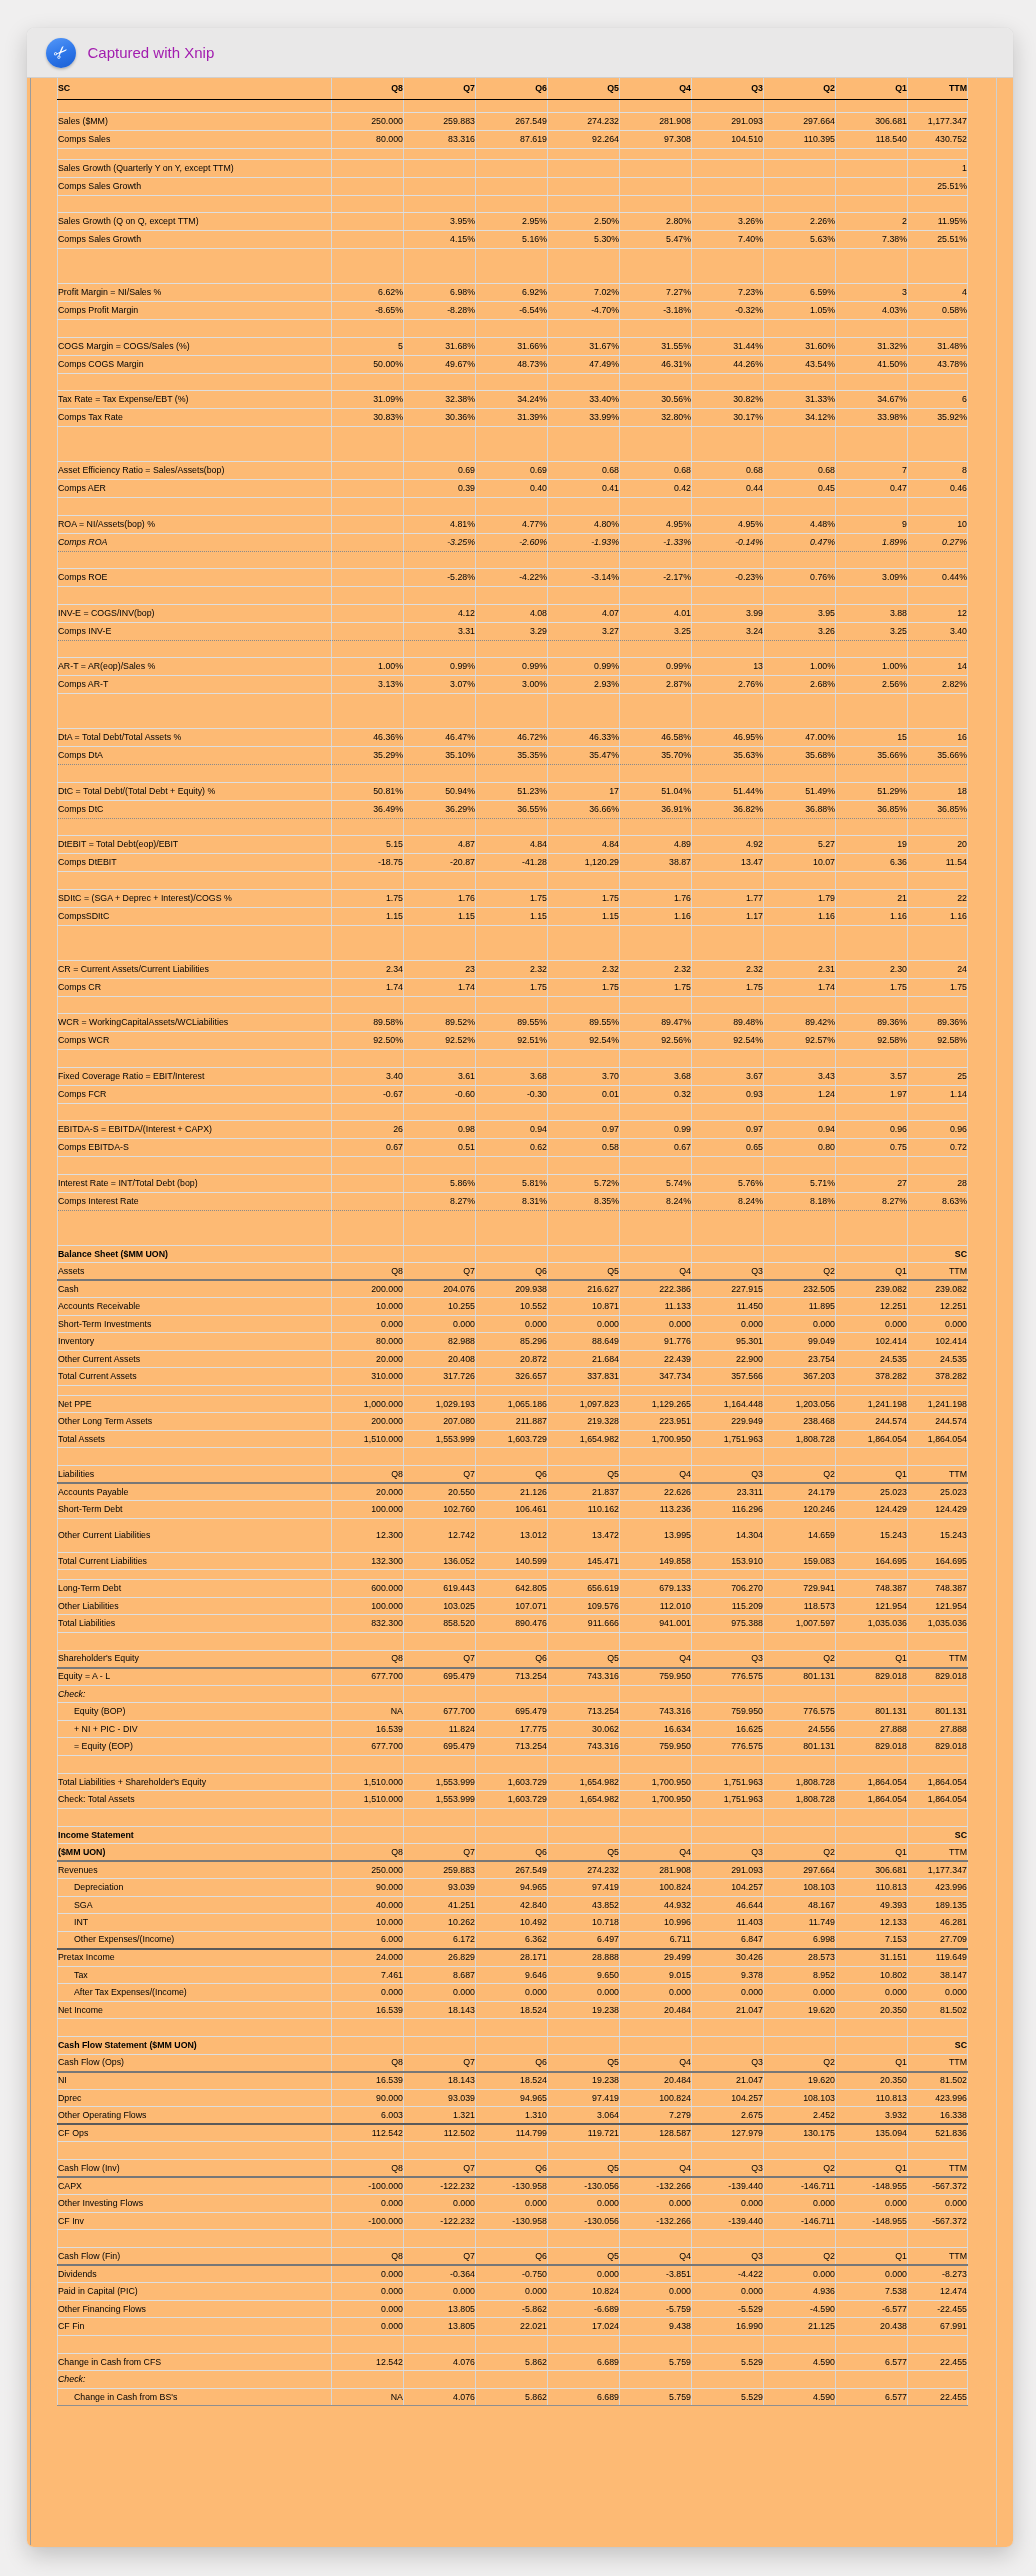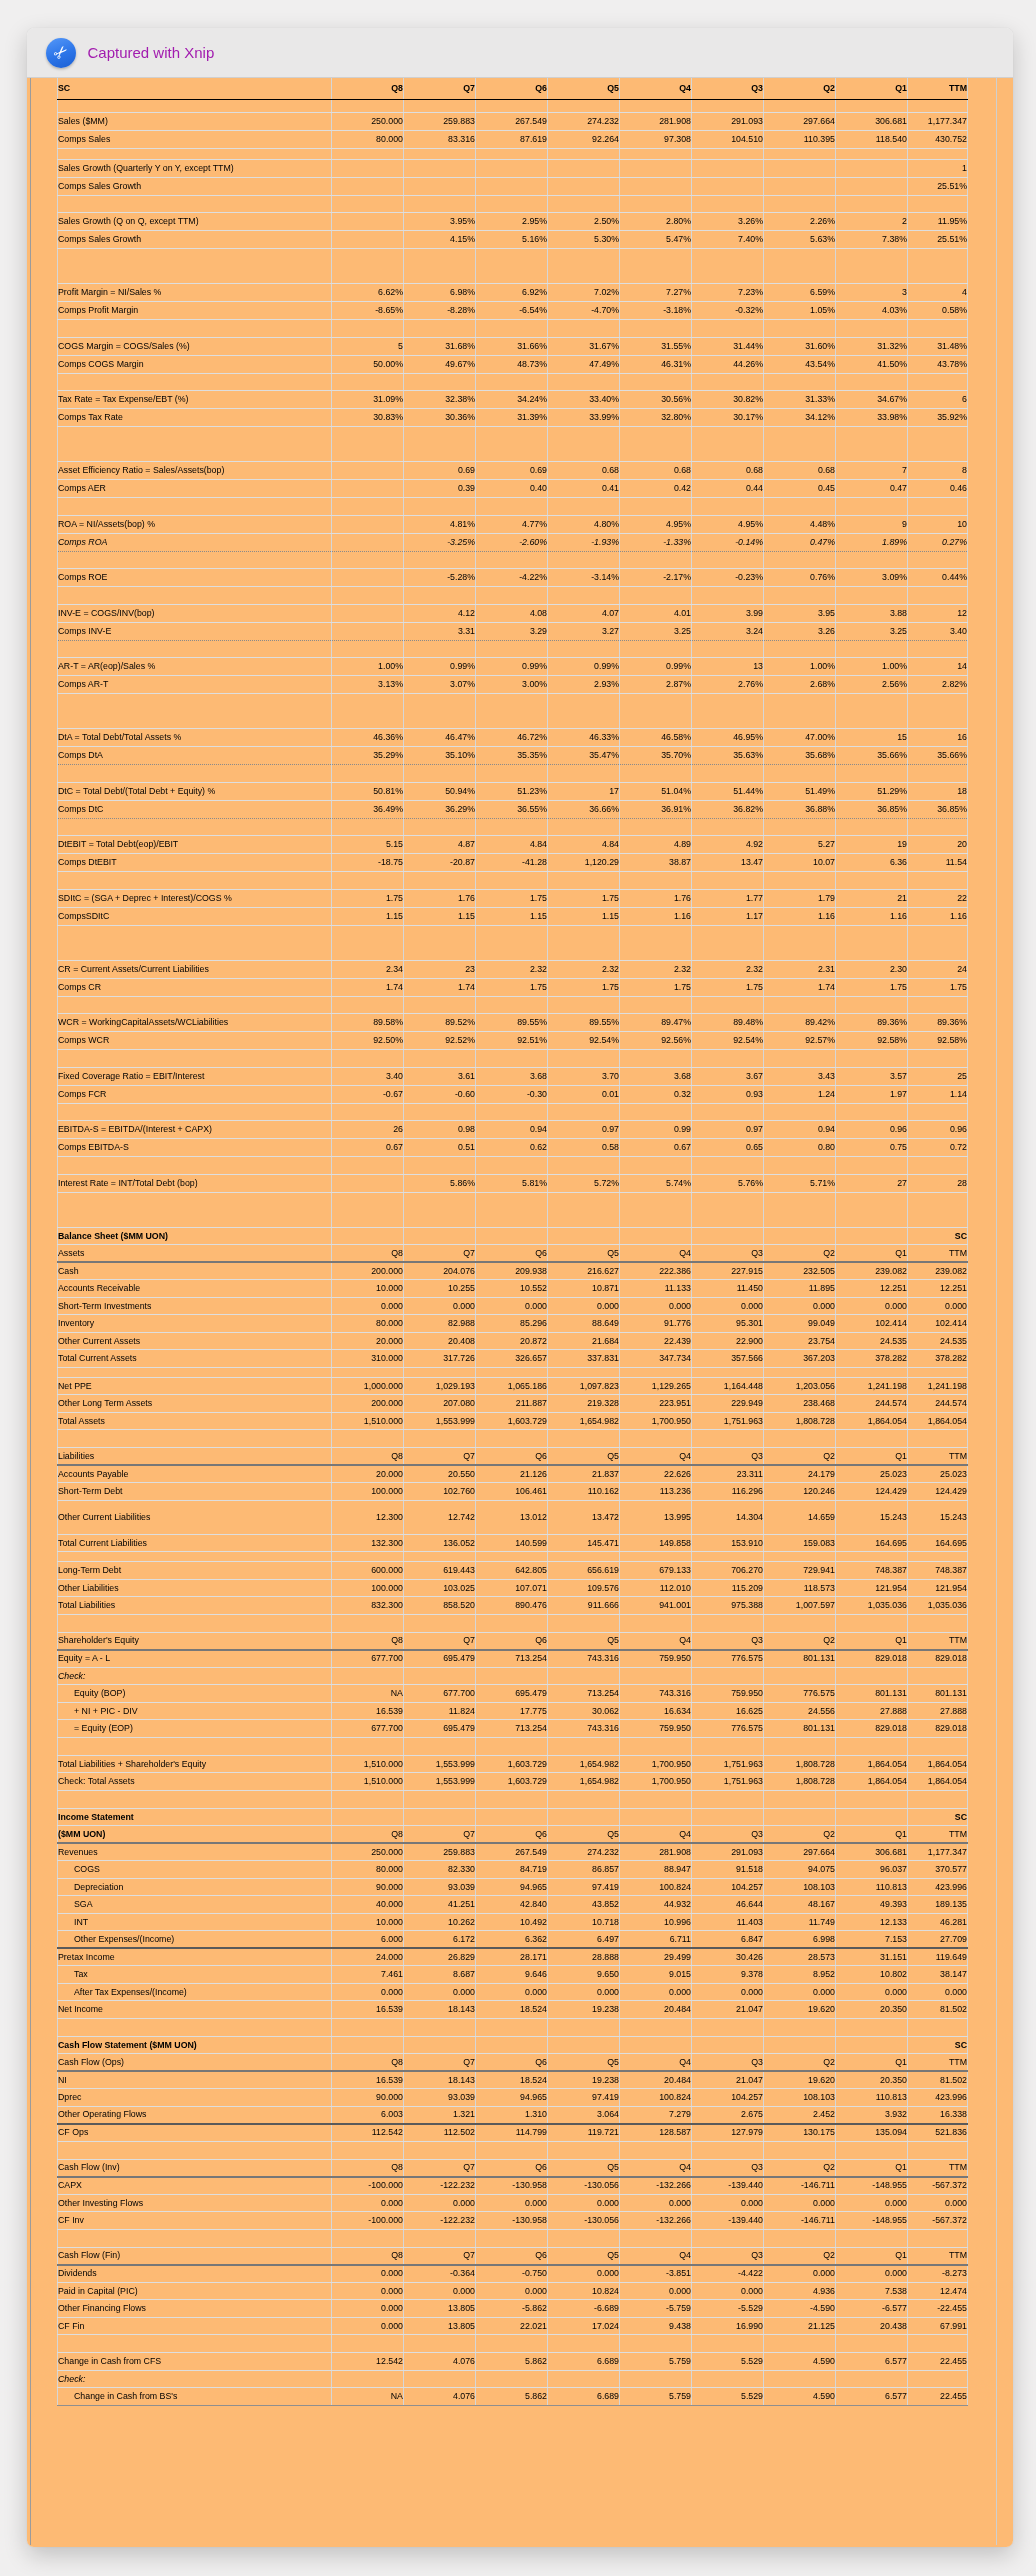--- a/index.html
+++ b/index.html
@@ -785,20 +785,32 @@
             <td class="num"></td>
             <td class="num">5.86%</td>
             <td class="num">5.81%</td>
             <td class="num">5.72%</td>
             <td class="num">5.74%</td>
             <td class="num">5.76%</td>
             <td class="num">5.71%</td>
             <td class="num box">27</td>
             <td class="num box">28</td>
           </tr>
+          <tr class="row hair" style="height: 18px;">
+            <td class="lbl">Comps Interest Rate</td>
+            <td class="num"></td>
+            <td class="num">8.27%</td>
+            <td class="num">8.31%</td>
+            <td class="num">8.35%</td>
+            <td class="num">8.24%</td>
+            <td class="num">8.24%</td>
+            <td class="num">8.18%</td>
+            <td class="num">8.27%</td>
+            <td class="num">8.63%</td>
+          </tr>
           <tr class="gap" style="height: 35px;">
             <td class="lbl"></td>
             <td class="num"></td>
             <td class="num"></td>
             <td class="num"></td>
             <td class="num"></td>
             <td class="num"></td>
             <td class="num"></td>
             <td class="num"></td>
             <td class="num"></td>
@@ -1230,32 +1242,20 @@
             <td class="num">259.883</td>
             <td class="num">267.549</td>
             <td class="num">274.232</td>
             <td class="num">281.908</td>
             <td class="num">291.093</td>
             <td class="num">297.664</td>
             <td class="num">306.681</td>
             <td class="num">1,177.347</td>
           </tr>
           <tr class="row ind" style="height: 17.5px;">
-            <td class="lbl">COGS</td>
-            <td class="num">80.000</td>
-            <td class="num">82.330</td>
-            <td class="num">84.719</td>
-            <td class="num">86.857</td>
-            <td class="num">88.947</td>
-            <td class="num">91.518</td>
-            <td class="num">94.075</td>
-            <td class="num">96.037</td>
-            <td class="num">370.577</td>
-          </tr>
-          <tr class="row ind" style="height: 17.5px;">
             <td class="lbl">Depreciation</td>
             <td class="num">90.000</td>
             <td class="num">93.039</td>
             <td class="num">94.965</td>
             <td class="num">97.419</td>
             <td class="num">100.824</td>
             <td class="num">104.257</td>
             <td class="num">108.103</td>
             <td class="num">110.813</td>
             <td class="num">423.996</td>

